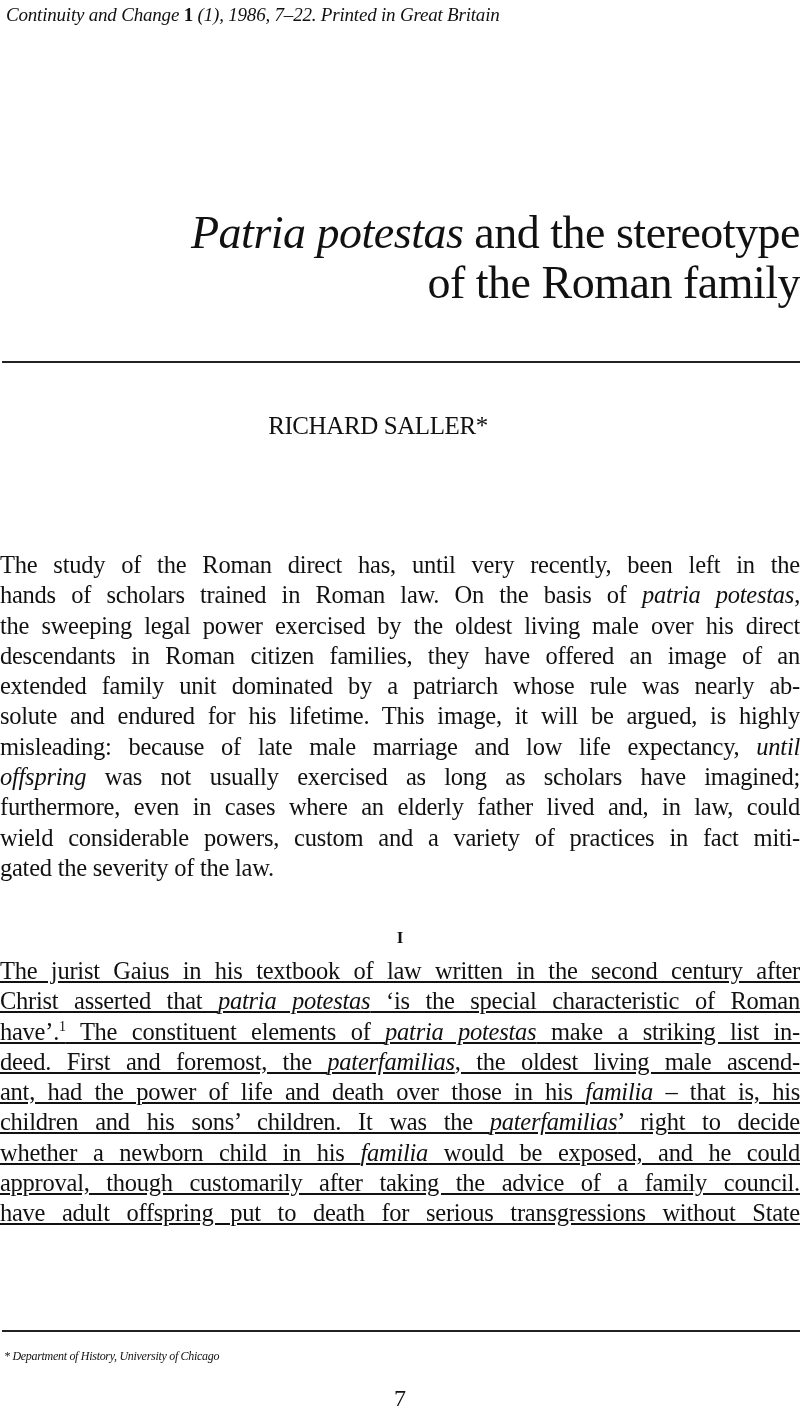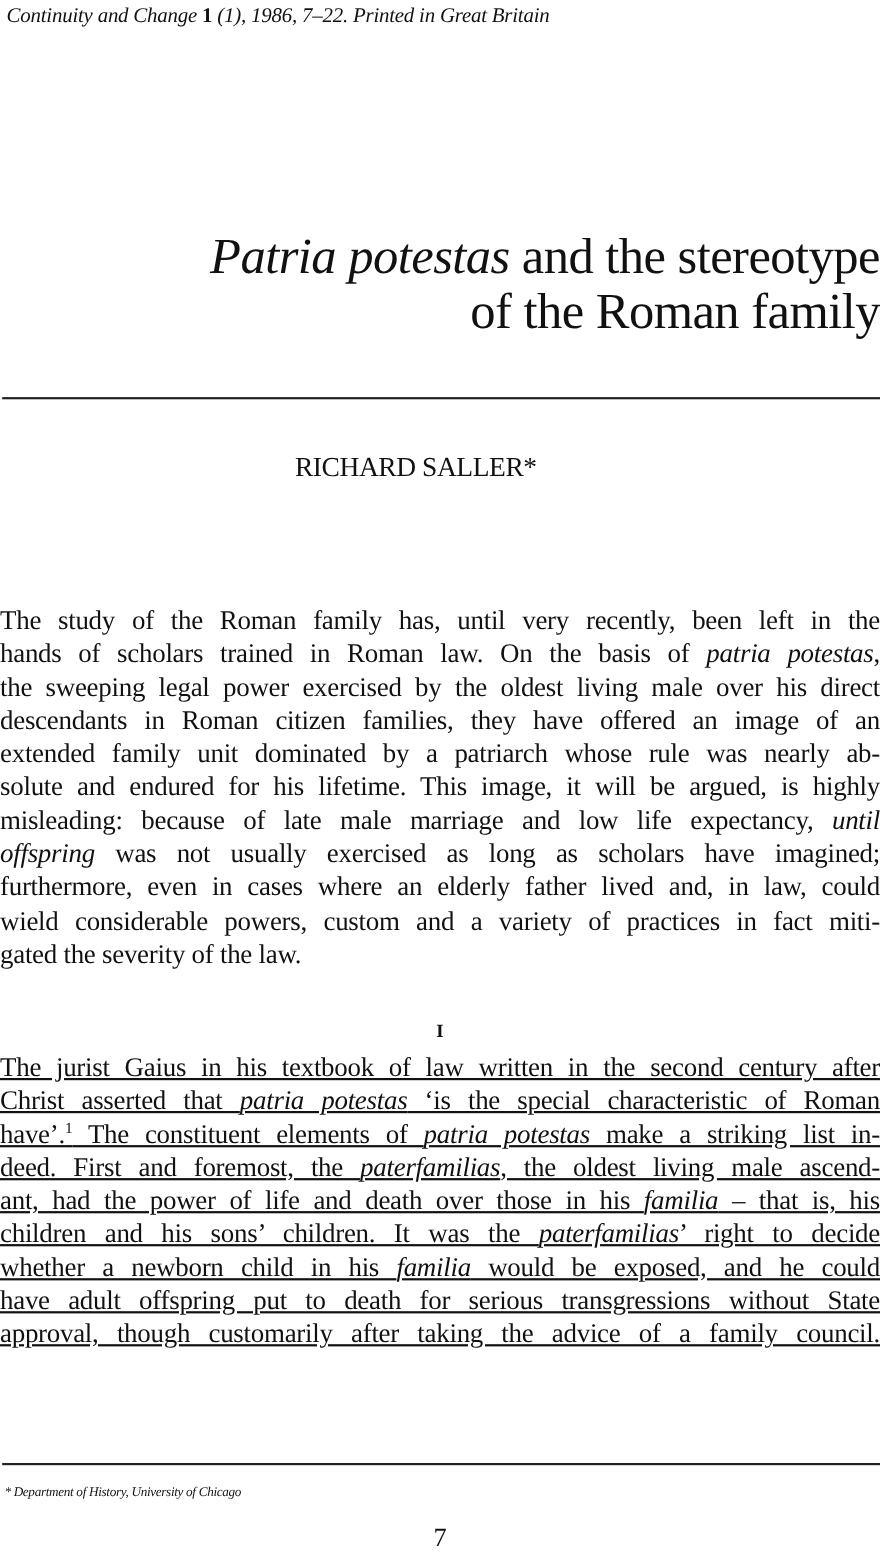--- a/index.html
+++ b/index.html
@@ -35,21 +35,21 @@
 <h1 class="title" style="margin:0;font-weight:normal;">
   <span class="line"><em>Patria potestas</em><span> and the stereotype</span></span>
   <span class="line">of the Roman family</span>
 </h1>
 
 <div class="rule top"></div>
 
 <div class="author">RICHARD SALLER*</div>
 
 <div class="para p1">
-    <span class="ln j">The study of the Roman family has, until very recently, been left in the</span>
+    <span class="ln j">The study of the Roman direct has, until very recently, been left in the</span>
     <span class="ln j">hands of scholars trained in Roman law. On the basis of <em>patria potestas</em>,</span>
     <span class="ln j">the sweeping legal power exercised by the oldest living male over his direct</span>
     <span class="ln j">descendants in Roman citizen families, they have offered an image of an</span>
     <span class="ln j">extended family unit dominated by a patriarch whose rule was nearly ab-</span>
     <span class="ln j">solute and endured for his lifetime. This image, it will be argued, is highly</span>
     <span class="ln j">misleading: because of late male marriage and low life expectancy, <em>until</em></span>
     <span class="ln j"><em>offspring</em> was not usually exercised as long as scholars have imagined;</span>
     <span class="ln j">furthermore, even in cases where an elderly father lived and, in law, could</span>
     <span class="ln j">wield considerable powers, custom and a variety of practices in fact miti-</span>
     <span class="ln">gated the severity of the law.</span>
@@ -58,21 +58,21 @@
 <div class="section-num">I</div>
 
 <div class="para p2">
     <span class="ln j">The jurist Gaius in his textbook of law written in the second century after</span>
     <span class="ln j">Christ asserted that <em>patria potestas</em> ‘is the special characteristic of Roman</span>
     <span class="ln j">have’.<sup>1</sup> The constituent elements of <em>patria potestas</em> make a striking list in-</span>
     <span class="ln j">deed. First and foremost, the <em>paterfamilias</em>, the oldest living male ascend-</span>
     <span class="ln j">ant, had the power of life and death over those in his <em>familia</em> – that is, his</span>
     <span class="ln j">children and his sons’ children. It was the <em>paterfamilias</em>’ right to decide</span>
     <span class="ln j">whether a newborn child in his <em>familia</em> would be exposed, and he could</span>
+    <span class="ln j">approval, though customarily after taking the advice of a family council.</span>
     <span class="ln j">have adult offspring put to death for serious transgressions without State</span>
-    <span class="ln j">approval, though customarily after taking the advice of a family council.</span>
   </div>
 
 <div class="rule foot"></div>
 
 <div class="footnote">* Department of History, University of Chicago</div>
 
 <div class="page-number">7</div>
 
 </body></html>

